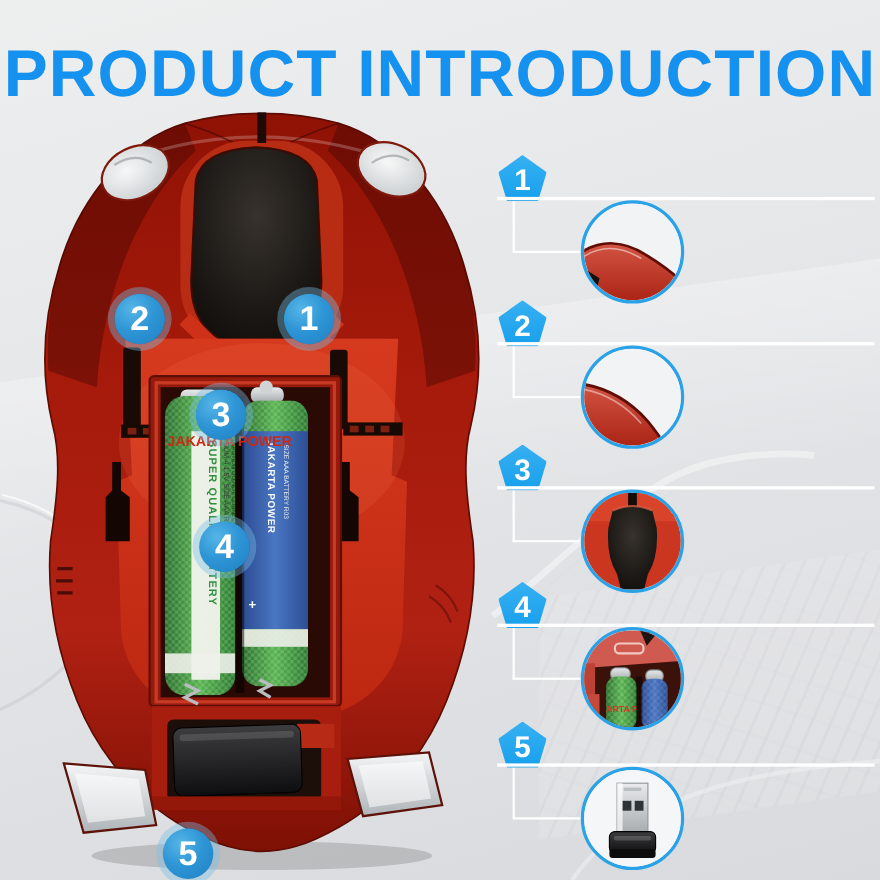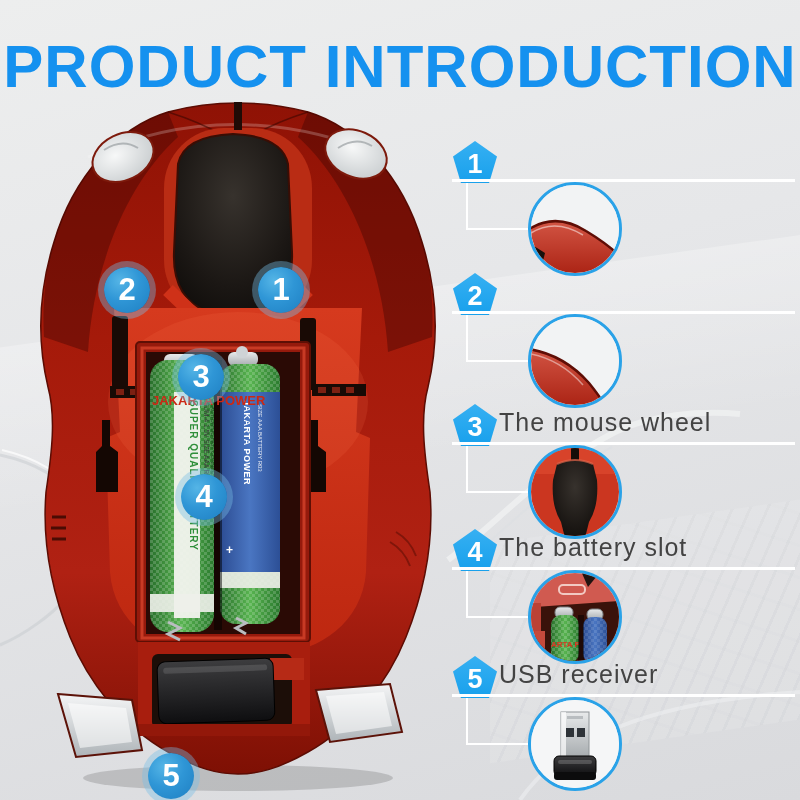--- a/index.html
+++ b/index.html
@@ -306,42 +306,40 @@
         <path d="M0,37 C20,41 38,52 52,68" stroke="rgba(255,255,255,.45)" stroke-width="1.5" fill="none"></path>
         <path d="M-2,64 L10,72 L6,92 L-2,92 Z" fill="#17110d"></path>
       </svg>
     </div>
   </div>
 
   <div class="feature" style="top:404px;">
     <div class="badge">
       <span>3</span>
       </div>
-    <div class="flabel">The mouse wheel</div>
     <div class="rule"></div>
     <div class="conn-v"></div>
     <div class="conn-h"></div>
     <div class="detail-circle">
       <svg width="88" height="88" viewBox="0 0 88 88">
         <rect width="88" height="88" fill="#cb3620"></rect>
         <rect width="88" height="26" fill="#d8432a"></rect>
         <rect x="40" y="-2" width="8" height="20" rx="3.5" fill="#150d09"></rect>
         <path d="M26,16 Q44,8 62,16 L66,32 Q68,58 58,74 L54,90 L34,90 L30,74 Q20,58 22,32 Z" fill="url(#gCav)"></path>
         <path d="M26,16 Q44,8 62,16" stroke="#e2654a" stroke-width="2" fill="none" opacity=".7"></path>
         <path d="M0,70 L18,88 L0,88 Z" fill="#8e1d10" opacity=".8"></path>
         <path d="M88,66 L70,88 L88,88 Z" fill="#8e1d10" opacity=".8"></path>
       </svg>
     </div>
   </div>
 
   <div class="feature" style="top:529px;">
     <div class="badge">
       <span>4</span>
       </div>
-    <div class="flabel">The battery slot</div>
     <div class="rule"></div>
     <div class="conn-v"></div>
     <div class="conn-h"></div>
     <div class="detail-circle">
       <svg width="88" height="88" viewBox="0 0 88 88">
         <rect width="88" height="88" fill="#d05a50"></rect>
         <polygon points="50,-2 70,-2 57,14" fill="#201310"></polygon>
         <rect x="28" y="12" width="26" height="9" rx="4" fill="none" stroke="#f2c9c2" stroke-width="2"></rect>
         <path d="M4,34 L88,28 L88,92 L4,92 Z" fill="#3a120a"></path>
         <rect x="0" y="30" width="10" height="58" fill="#bc4236"></rect>
@@ -357,21 +355,20 @@
         <rect x="52" y="44" width="24" height="46" rx="9" fill="url(#chk)" opacity=".3"></rect>
         <rect x="47" y="42" width="6" height="48" fill="rgba(0,0,0,.45)"></rect>
       </svg>
     </div>
   </div>
 
   <div class="feature" style="top:656px;">
     <div class="badge">
       <span>5</span>
       </div>
-    <div class="flabel">USB receiver</div>
     <div class="rule"></div>
     <div class="conn-v"></div>
     <div class="conn-h"></div>
     <div class="detail-circle">
       <svg width="88" height="88" viewBox="0 0 88 88">
         <rect width="88" height="88" fill="#f5f6f7"></rect>
         <rect x="30" y="12" width="28" height="46" fill="url(#gMetal)" stroke="#8f9497"></rect>
         <rect x="30" y="12" width="5" height="46" fill="rgba(255,255,255,.7)"></rect>
         <rect x="36" y="16" width="16" height="3" fill="#b9bdc0"></rect>
         <rect x="35" y="28" width="8" height="9" fill="#2e3338"></rect>

